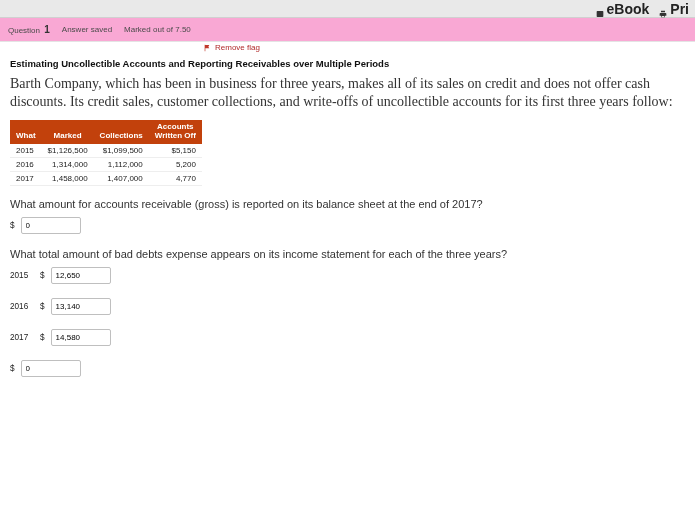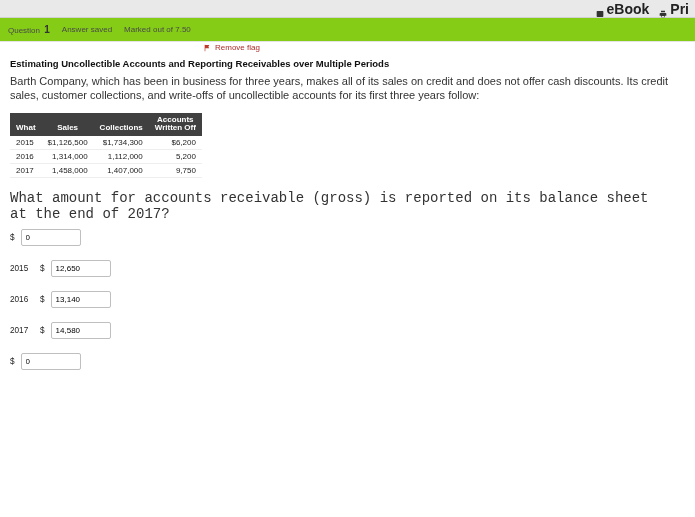--- a/index.html
+++ b/index.html
@@ -2,35 +2,35 @@
 <html><head>
 <meta charset="utf-8">
 <style>
   * { box-sizing: border-box; margin: 0; padding: 0; }
   html, body { font-family: Arial, Helvetica, sans-serif; font-size: 8px; color: #222; background: #fff; }
   .page { width: 695px; height: 517px; overflow: hidden; position: relative; }
   .topbar { background: #e9e9e9; border-bottom: 1px solid #d0d0d0; height: 18px; display:flex; justify-content:flex-end; align-items:center; padding-right:6px; gap:10px; }
   .topbar .tbtn { font-size: 14px; font-weight: 700; display:flex; align-items:center; gap:3px; cursor:pointer; }
   .topbar .tbtn .ico { width:8px; height:8px; display:inline-block; }
   .topbar .tbtn .ico svg { width:100%; height:100%; }
-  .qbar { background: #84cc16; border-bottom: 1px solid #e4e4e4; height:24px; display:flex; align-items:center; padding-left:8px; gap:12px; }
+  .qbar { background: #f9a8d4; border-bottom: 1px solid #e4e4e4; height:24px; display:flex; align-items:center; padding-left:8px; gap:12px; }
   .qbar .qlabel { font-size:8px; color:#4a4a4a; }
   .qbar .qnum { font-weight:700; font-size:10px; color:#333; margin-left:2px; }
   .flagico { width:8px; height:10px; display:inline-block; vertical-align:middle; margin-right:2px; }
   .flagico svg { width:100%; height:100%; }
   .qbar .flaglink { color:#b02a2a; cursor:pointer;margin-top:36px; }
   .content { padding: 16px 22px 10px 10px; }
   .title { font-size: 9.5px; font-weight:700; margin-bottom:6px; color:#111; }
-  .para { font-size: 11px; color:#333; margin-bottom:10px; line-height:1.25; }
+  .para { font-size: 14px; color:#333; margin-bottom:10px; line-height:1.25;font-family:Liberation Serif, serif; }
   table.dtable { border-collapse: collapse; margin: 6px 0 12px 0; font-size:8px; }
-  table.dtable th { background:#404040; color:#fff; font-weight:700; padding:3px 6px; text-align:center; }
+  table.dtable th { background:#c2410c; color:#fff; font-weight:700; padding:3px 6px; text-align:center; }
   table.dtable td { padding:2px 6px; text-align:right; border-bottom:1px solid #eee; }
   table.dtable td:first-child { text-align:left; }
   table.dtable tr.hdrrow th { vertical-align:bottom; line-height:1.1; }
-  .q { font-size:14px; margin-bottom:7px; color:#333;font-family:Liberation Mono, monospace; }
+  .q { font-size:11px; margin-bottom:7px; color:#333; }
   .inputline { display:flex; align-items:center; gap:6px; margin-bottom:14px; font-size:8.2px; }
   .inputline .dollar { font-weight:400; }
   .inputline input { font-size:8px; padding:3px 4px; border:1px solid #bfbfbf; border-radius:2px; width:60px; font-family:inherit; text-align:left; }
   .yearlabel { width:24px; }
 </style>
 </head>
 <body>
 
 <div class="page">
   <div class="topbar">
@@ -70,54 +70,55 @@
   </div>
 
   <div class="content">
     <div class="title">Estimating Uncollectible Accounts and Reporting Receivables over Multiple Periods</div>
     <div class="para">Barth Company, which has been in business for three years, makes all of its sales on credit and does not offer cash discounts. Its credit sales, customer collections, and write-offs of uncollectible accounts for its first three years follow:</div>
 
     <table class="dtable">
       <thead>
         <tr class="hdrrow">
           <th>What</th>
-          <th>Sales</th>
+          <th>Marked</th>
           <th>Collections</th>
           <th>Accounts<br>Written Off</th>
         </tr>
       </thead>
       <tbody>
         <tr>
           <td>2015</td>
           <td>$1,126,500</td>
-          <td>$1,734,300</td>
-          <td>$6,200</td>
+          <td>$1,099,500</td>
+          <td>$5,150</td>
         </tr>
         <tr>
           <td>2016</td>
           <td>1,314,000</td>
           <td>1,112,000</td>
           <td>5,200</td>
         </tr>
         <tr>
           <td>2017</td>
           <td>1,458,000</td>
           <td>1,407,000</td>
-          <td>9,750</td>
+          <td>4,770</td>
         </tr>
       </tbody>
     </table>
 
 
     <div class="q">What amount for accounts receivable (gross) is reported on its balance sheet at the end of 2017?</div>
     <div class="inputline">
       <span class="dollar">$</span>
       <input type="text" value="0" style="">
     </div>
 
+    <div class="q">What total amount of bad debts expense appears on its income statement for each of the three years?</div>
     <div class="inputline">
       <span class="yearlabel">2015</span>
       <span class="dollar">$</span>
       <input type="text" value="12,650" style="">
     </div>
     <div class="inputline">
       <span class="yearlabel">2016</span>
       <span class="dollar">$</span>
       <input type="text" value="13,140" style="">
     </div>

